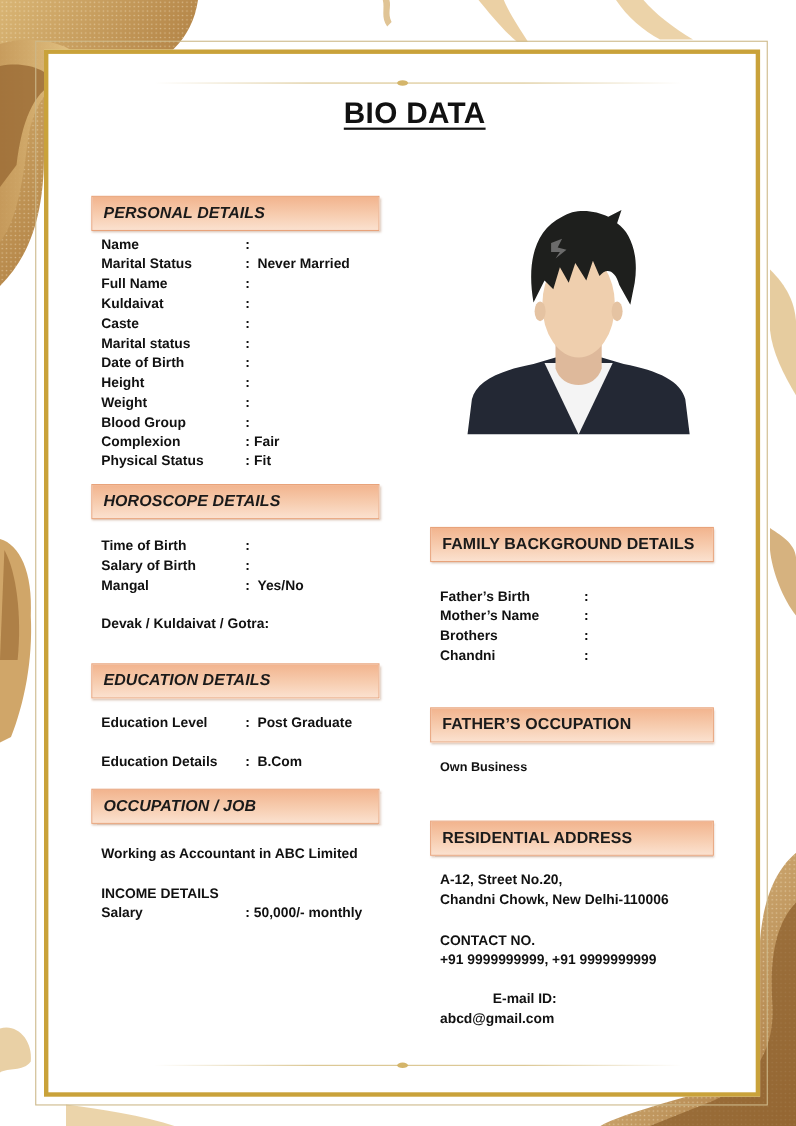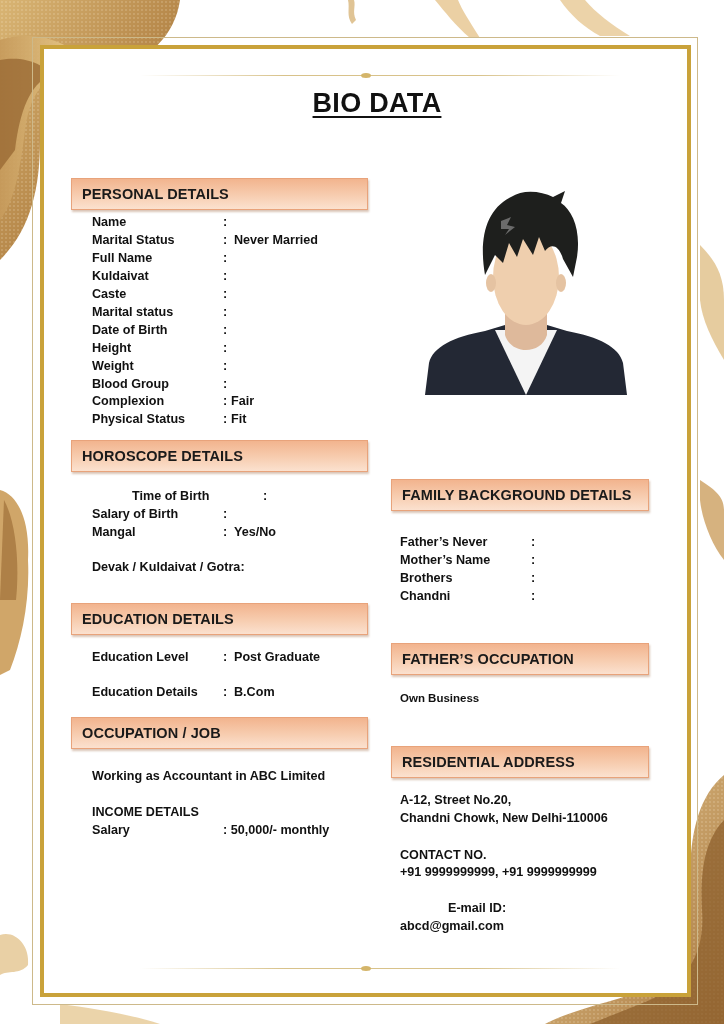--- a/index.html
+++ b/index.html
@@ -18,21 +18,21 @@
   .title span { text-decoration:underline; text-decoration-thickness:2px; text-underline-offset:4px; }
 
   .sec-header {
     position:absolute; height:32px;
     background:linear-gradient(180deg, #f2b48e 0%, #f7cdb0 55%, #fbe1cf 100%);
     border:1px solid #e8a37b;
     box-shadow: 1px 2px 2px rgba(150,90,50,0.35);
     font-weight:bold; font-size:14.5px; color:#1a1a1a;
     padding-left:10px; line-height:31px; letter-spacing:0.1px;
   }
-  .left-col .sec-header, .sec-header.left { left:71px; width:297px; }
+  .left-col .sec-header, .sec-header.left { left:83px; width:262px;font-style:italic; }
   .sec-header.right { left:391px; width:258px; }
 
   .field { position:absolute; font-size:12.6px; font-weight:bold; line-height:18px; white-space:nowrap; }
   .field .sep { position:absolute; }
 
   .text-line { position:absolute; font-size:12.6px; font-weight:bold; white-space:nowrap; line-height:18px; }
   .text-line.small { font-size:11.5px; }
 
   .avatar { position:absolute; left:423px; top:185px; width:206px; height:210px; }
 </style>
@@ -112,40 +112,40 @@
   <div class="field" style="left:92px; top:321px;"><span>Date of Birth</span><span class="sep" style="left:131px;">:</span></div>
   <div class="field" style="left:92px; top:339px;"><span>Height</span><span class="sep" style="left:131px;">:</span></div>
   <div class="field" style="left:92px; top:357px;"><span>Weight</span><span class="sep" style="left:131px;">:</span></div>
   <div class="field" style="left:92px; top:375px;"><span>Blood Group</span><span class="sep" style="left:131px;">:</span></div>
   <div class="field" style="left:92px; top:392px;"><span>Complexion</span><span class="sep" style="left:131px;">:</span><span class="sep" style="left:139px;">Fair</span></div>
   <div class="field" style="left:92px; top:410px;"><span>Physical Status</span><span class="sep" style="left:131px;">:</span><span class="sep" style="left:139px;">Fit</span></div>
 </div>
 
 <div class="sec-header left" style="top:440px;">HOROSCOPE DETAILS</div>
 <div>
-  <div class="field" style="left:92px; top:487px;margin-left:40px;"><span>Time of Birth</span><span class="sep" style="left:131px;">:</span></div>
+  <div class="field" style="left:92px; top:487px;"><span>Time of Birth</span><span class="sep" style="left:131px;">:</span></div>
   <div class="field" style="left:92px; top:505px;"><span>Salary of Birth</span><span class="sep" style="left:131px;">:</span></div>
   <div class="field" style="left:92px; top:523px;"><span>Mangal</span><span class="sep" style="left:131px;">:</span><span class="sep" style="left:142px;">Yes/No</span></div>
   <div class="text-line" style="left:92px; top:558px;">Devak / Kuldaivat / Gotra:</div>
 </div>
 
 <div class="sec-header left" style="top:603px;">EDUCATION DETAILS</div>
 <div>
   <div class="field" style="left:92px; top:648px;"><span>Education Level</span><span class="sep" style="left:131px;">:</span><span class="sep" style="left:142px;">Post Graduate</span></div>
   <div class="field" style="left:92px; top:683px;"><span>Education Details</span><span class="sep" style="left:131px;">:</span><span class="sep" style="left:142px;">B.Com</span></div>
 </div>
 
 <div class="sec-header left" style="top:717px;">OCCUPATION / JOB</div>
 <div class="text-line" style="left:92px; top:767px;">Working as Accountant in ABC Limited</div>
 <div class="text-line" style="left:92px; top:803px;">INCOME DETAILS</div>
 <div class="field" style="left:92px; top:821px;text-align:right;"><span>Salary</span><span class="sep" style="left:131px;">: 50,000/- monthly</span></div>
 
 <div class="sec-header right" style="top:479px;">FAMILY BACKGROUND DETAILS</div>
 <div>
-  <div class="field" style="left:400px; top:533px;"><span>Father’s Never</span><span class="sep" style="left:131px;">:</span></div>
+  <div class="field" style="left:400px; top:533px;"><span>Father’s Birth</span><span class="sep" style="left:131px;">:</span></div>
   <div class="field" style="left:400px; top:551px;"><span>Mother’s Name</span><span class="sep" style="left:131px;">:</span></div>
   <div class="field" style="left:400px; top:569px;"><span>Brothers</span><span class="sep" style="left:131px;">:</span></div>
   <div class="field" style="left:400px; top:587px;"><span>Chandni</span><span class="sep" style="left:131px;">:</span></div>
 </div>
 
 <div class="sec-header right" style="top:643px;">FATHER’S OCCUPATION</div>
 <div class="text-line small" style="left:400px; top:689px;">Own Business</div>
 
 <div class="sec-header right" style="top:746px;">RESIDENTIAL ADDRESS</div>
 <div class="text-line" style="left:400px; top:791px;">A-12, Street No.20,</div>

